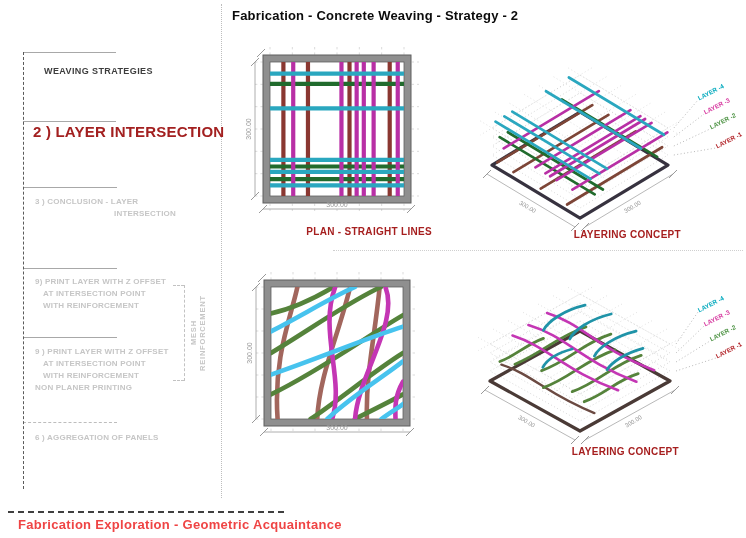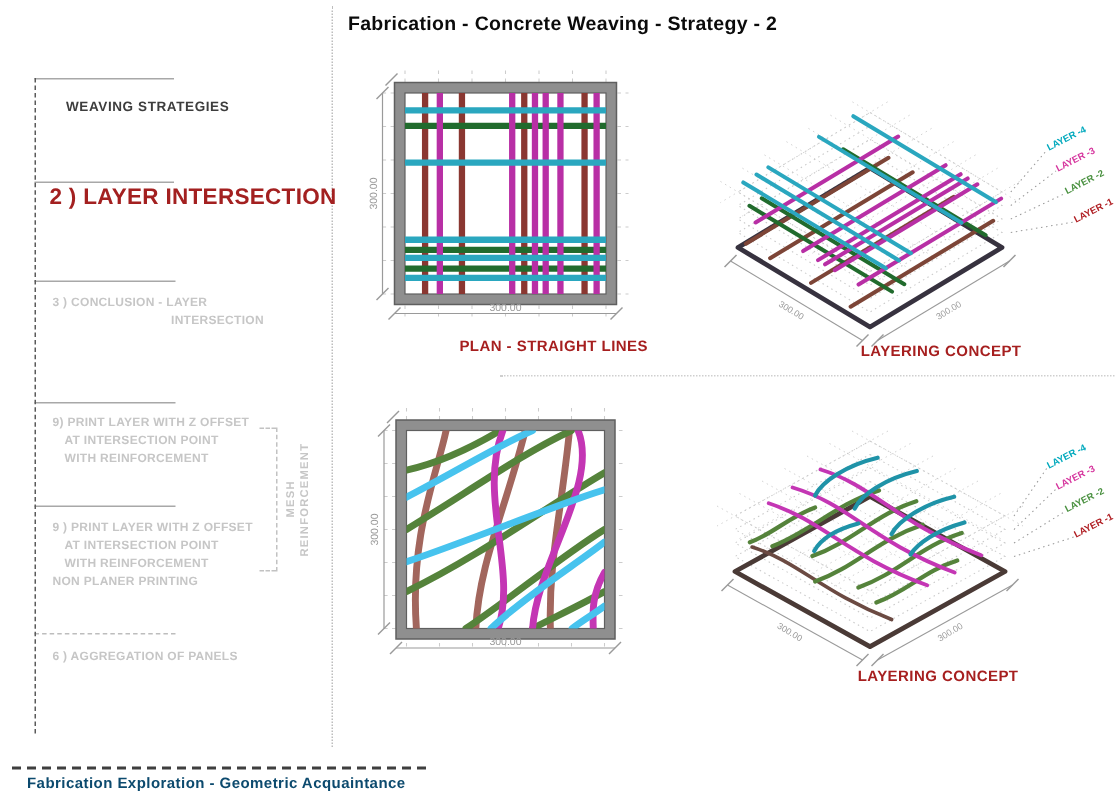--- a/index.html
+++ b/index.html
@@ -21,21 +21,21 @@
   .ind{margin-left:8px;}
   .ind2{}
   .ind-big{margin-left:79px;}
   #bracket-v{left:184px;top:285px;height:96px;border-left:1px dashed #c2c2c2;width:0;}
   .bracket-stub{width:11px;border-top:1px dashed #c2c2c2;height:0;}
   #mesh-label{left:189px;top:285px;height:96px;width:12px;writing-mode:vertical-rl;
       transform:rotate(180deg);font-size:7.5px;font-weight:bold;color:#c6c6c6;letter-spacing:.8px;
       text-align:center;}
   .fig-label{font-size:10px;font-weight:bold;color:#a61f1f;letter-spacing:.3px;text-align:right;width:190px;}
   #footer-line{left:8px;top:511px;width:276px;border-top:2px dashed #3f3f3f;height:0;}
-  #footer-text{left:18px;top:517px;font-size:10px;font-weight:bold;color:#0c4a6e;letter-spacing:.3px;}
+  #footer-text{left:18px;top:517px;font-size:13px;font-weight:bold;color:#ef4444;letter-spacing:.3px;}
   svg text{font-family:"Liberation Sans", sans-serif;}
 </style>
 </head>
 <body>
 
 <div id="page">
 
   <div class="abs" id="title">Fabrication - Concrete Weaving - Strategy - 2</div>
   <div class="abs" id="v-sep"></div>
   <div class="abs" id="h-div"></div>

